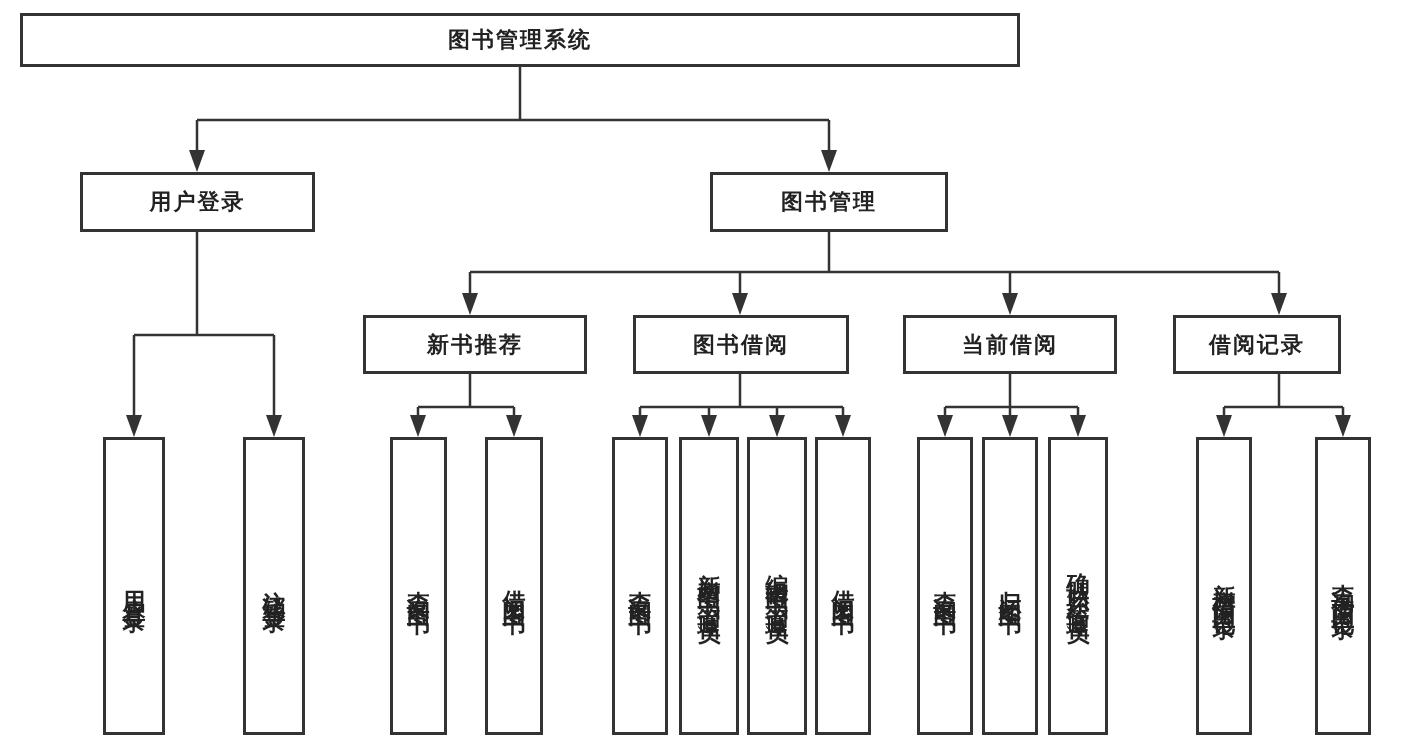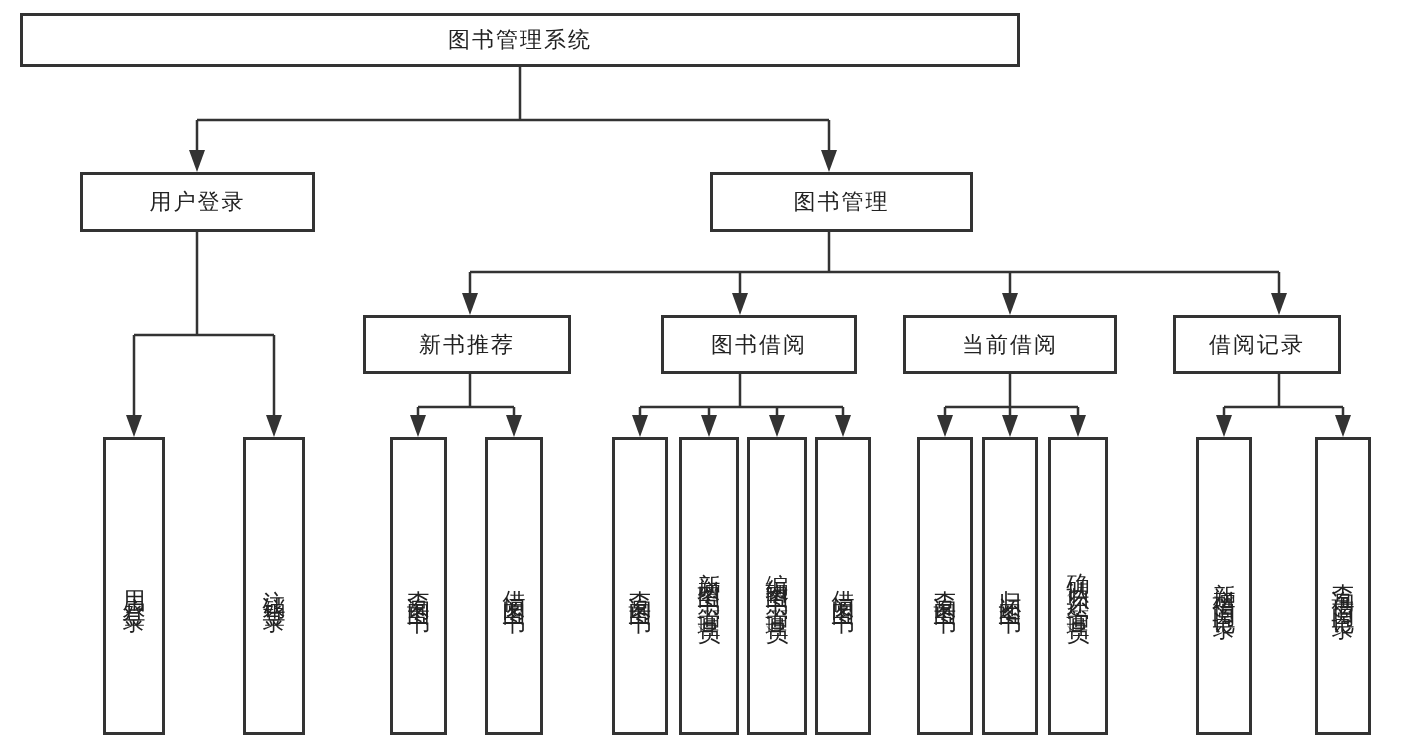--- a/index.html
+++ b/index.html
@@ -7,20 +7,21 @@
     padding: 0;
     background: #ffffff;
     font-family: "Liberation Sans", "DejaVu Sans", sans-serif;
   }
   .canvas {
     position: relative;
     width: 1405px;
     height: 747px;
     background: #ffffff;
     overflow: hidden;
+    font-weight: bold;
   }
   .connectors {
     position: absolute;
     left: 0;
     top: 0;
     z-index: 1;
   }
   .box {
     position: absolute;
     box-sizing: border-box;
@@ -116,28 +117,28 @@
     </g>
   </svg>
 
   <div class="box" style="left:20px;top:13px;width:1000px;height:54px;">
     <span>图书管理系统</span>
   </div>
 
   <div class="box" style="left:80px;top:172px;width:235px;height:60px;">
     <span>用户登录</span>
   </div>
-  <div class="box" style="left:710px;top:172px;width:263px;height:60px;">
+  <div class="box" style="left:710px;top:172px;width:238px;height:60px;">
     <span>图书管理</span>
   </div>
 
-  <div class="box l3" style="left:363px;width:208px;">
+  <div class="box l3" style="left:363px;width:224px;">
     <span>新书推荐</span>
   </div>
-  <div class="box l3" style="left:633px;width:196px;margin-left:28px;">
+  <div class="box l3" style="left:633px;width:216px;">
     <span>图书借阅</span>
   </div>
   <div class="box l3" style="left:903px;width:214px;">
     <span>当前借阅</span>
   </div>
   <div class="box l3" style="left:1173px;width:168px;">
     <span>借阅记录</span>
   </div>
 
   <div class="vbox" style="left:103px;width:62px;">

